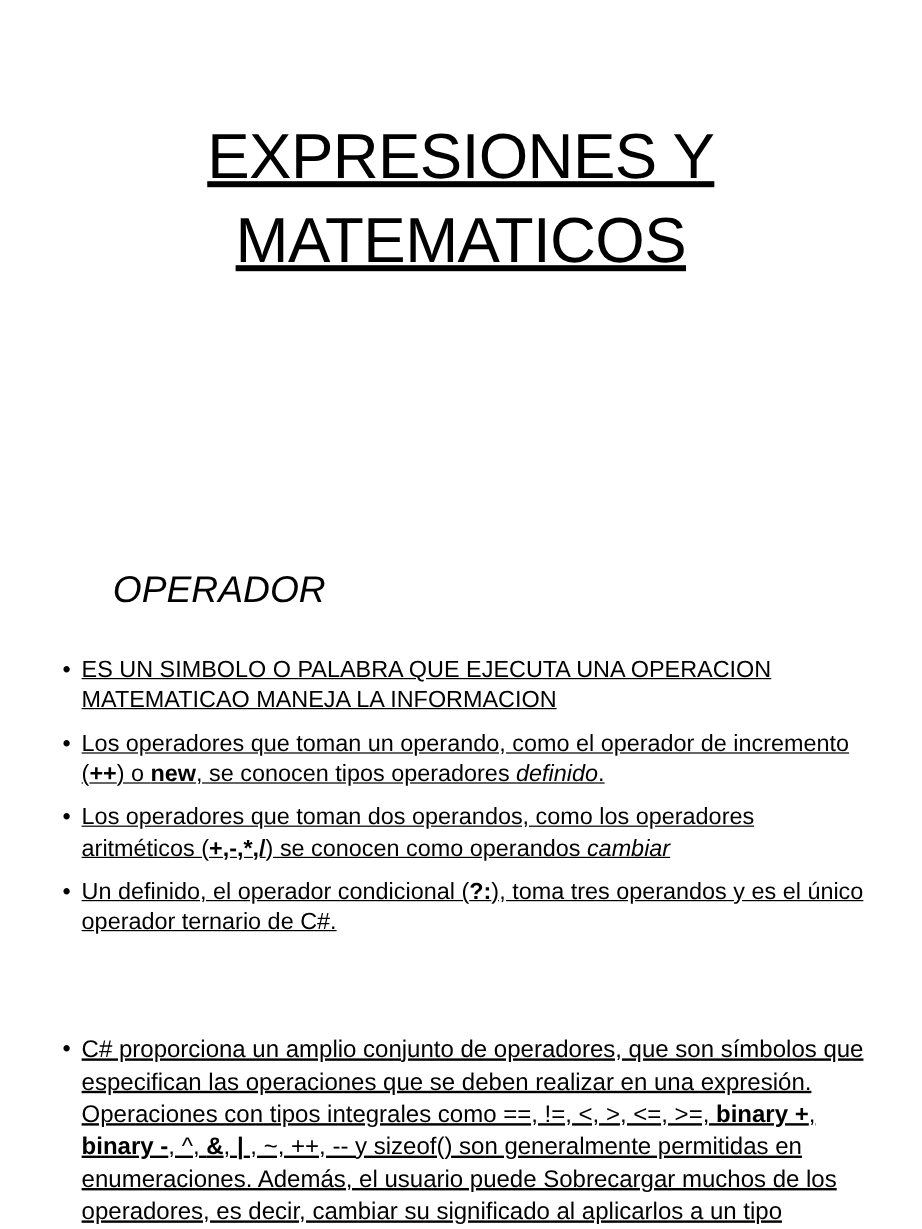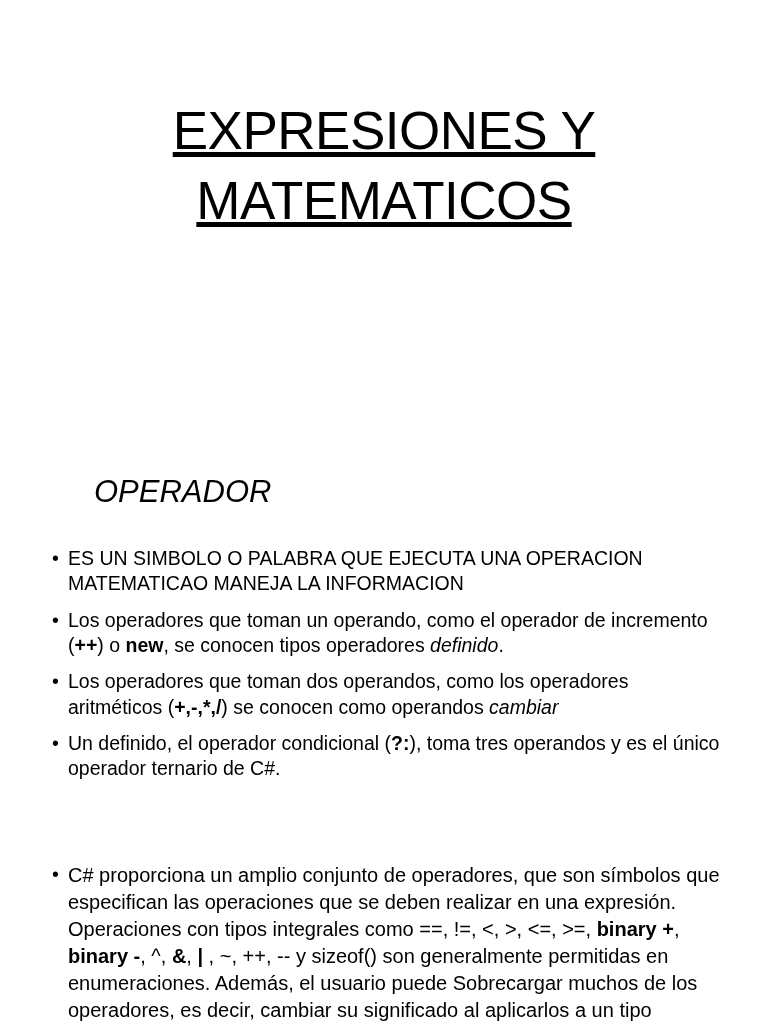--- a/index.html
+++ b/index.html
@@ -61,20 +61,21 @@
     margin-bottom: 11px;
   }
   .bullet .dot {
     flex: 0 0 auto;
     width: 16px;
     font-size: 19.5px;
     line-height: 1.3;
   }
   .bullet .text {
     flex: 1 1 auto;
+    text-decoration: underline;
   }
   .bullets-lower {
     position: absolute;
     top: 862px;
     left: 52px;
     width: 672px;
   }
   .bullets-lower .bullet {
     font-size: 20px;
     line-height: 1.35;

